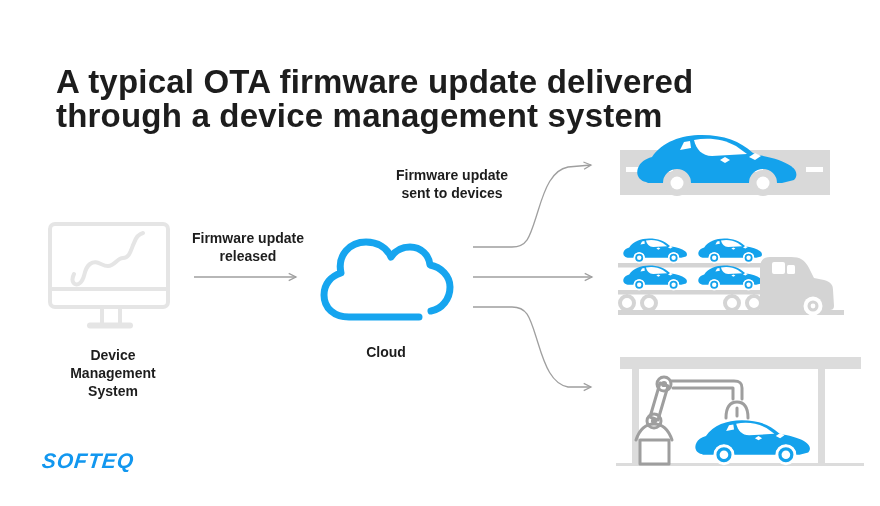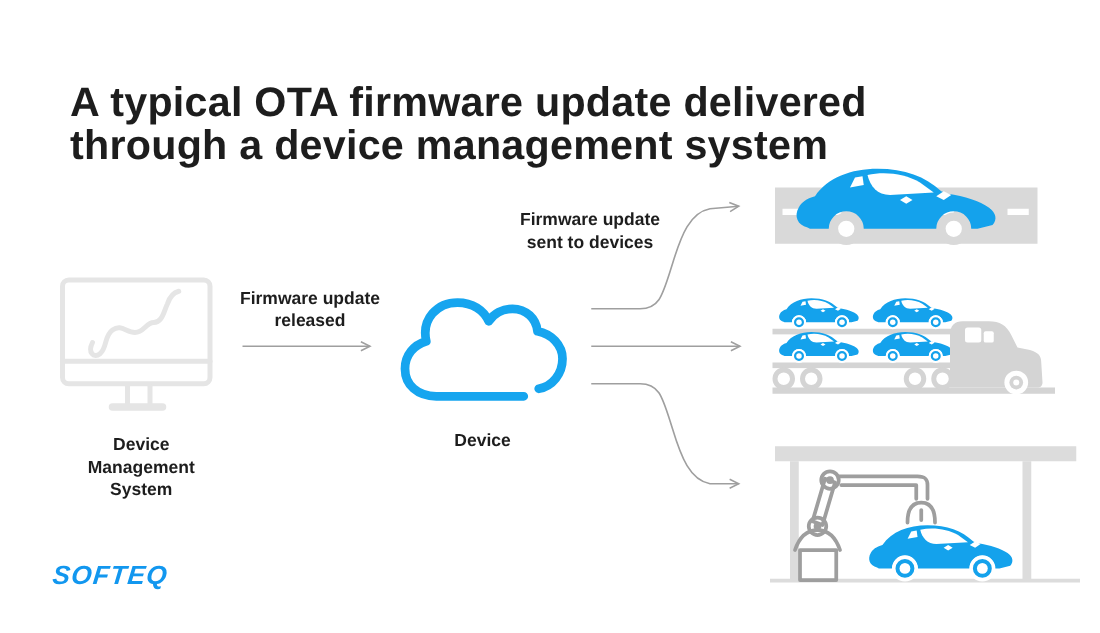--- a/index.html
+++ b/index.html
@@ -10,21 +10,21 @@
   .title{
     position:absolute;left:40px;top:49px;width:740px;margin:16px;
     font-size:33px;font-weight:700;line-height:34px;letter-spacing:0.2px;color:#1d1d1d;
   }
   .node-label{
     position:absolute;font-size:14px;font-weight:700;line-height:18px;text-align:center;color:#1d1d1d;
   }
   .lbl-dms{left:53px;top:346px;width:120px;}
   .lbl-cloud{left:346px;top:343px;width:80px;}
   .lbl-released{left:182px;top:229px;width:132px;}
-  .lbl-sent{left:402px;top:166px;width:140px;}
+  .lbl-sent{left:382px;top:166px;width:140px;}
   .abs{position:absolute;}
   .logo{
     position:absolute;left:42px;top:449px;
     font-size:21px;font-weight:700;font-style:italic;letter-spacing:1px;
     color:#1297ef;transform:skewX(-6deg);
   }
 </style>
 </head>
 <body>
 
@@ -60,21 +60,21 @@
   <div class="node-label lbl-released">Firmware update released</div>
 
   <div class="node-label lbl-dms">Device Management System</div>
   <svg class="abs" style="left:192px;top:270px" width="114" height="14" viewBox="0 0 114 14">
     <line x1="2" y1="7" x2="104" y2="7" stroke="#9f9f9f" stroke-width="1.3" marker-end="url(#ah)"></line>
   </svg>
 
   <svg class="abs" style="left:319px;top:231px" width="138" height="94" viewBox="0 0 138 94">
     <path d="M 100,86 L 30,86 C 15,86 5,77 5,64 C 5,53 12,45 22,42 C 18,24 31,11 47,11 C 59,11 68,17 72,26 C 76,20 83,16 91,16 C 102,16 110,24 111,34 C 122,36 131,45 131,56 C 131,68 123,78 112,80" fill="none" stroke="#16a5ef" stroke-width="7" stroke-linecap="round" stroke-linejoin="round"></path>
   </svg>
-  <div class="node-label lbl-cloud">Device</div>
+  <div class="node-label lbl-cloud">Cloud</div>
 
   <div class="node-label lbl-sent">Firmware update sent to devices</div>
   <svg class="abs" style="left:470px;top:158px" width="134" height="238" viewBox="0 0 134 238">
     <g fill="none" stroke="#9f9f9f" stroke-width="1.3">
       <path d="M 3,89 L 42,89 C 58,89 60,78 68,53 C 75,30 82,12 98,9 L 121,7" marker-end="url(#ah)"></path>
       <path d="M 3,119 L 122,119" marker-end="url(#ah)"></path>
       <path d="M 3,149 L 42,149 C 58,149 60,160 68,185 C 75,208 82,226 98,229 L 121,229" marker-end="url(#ah)"></path>
     </g>
   </svg>
 

